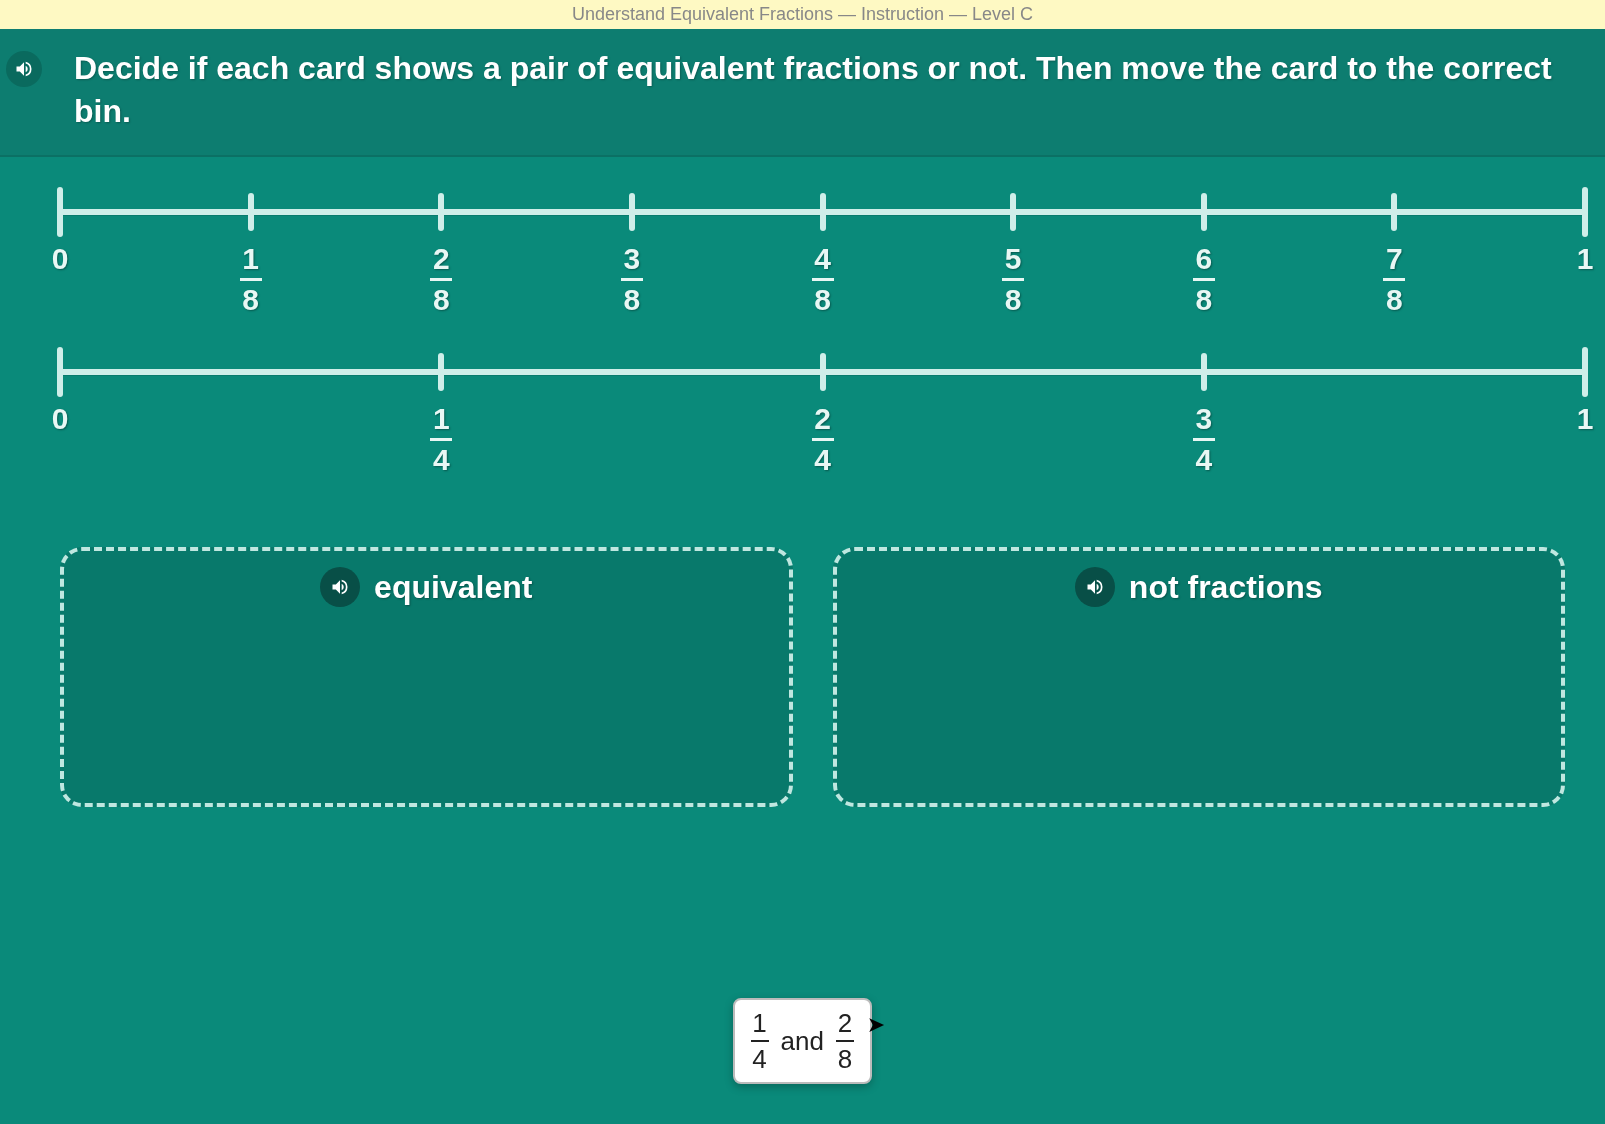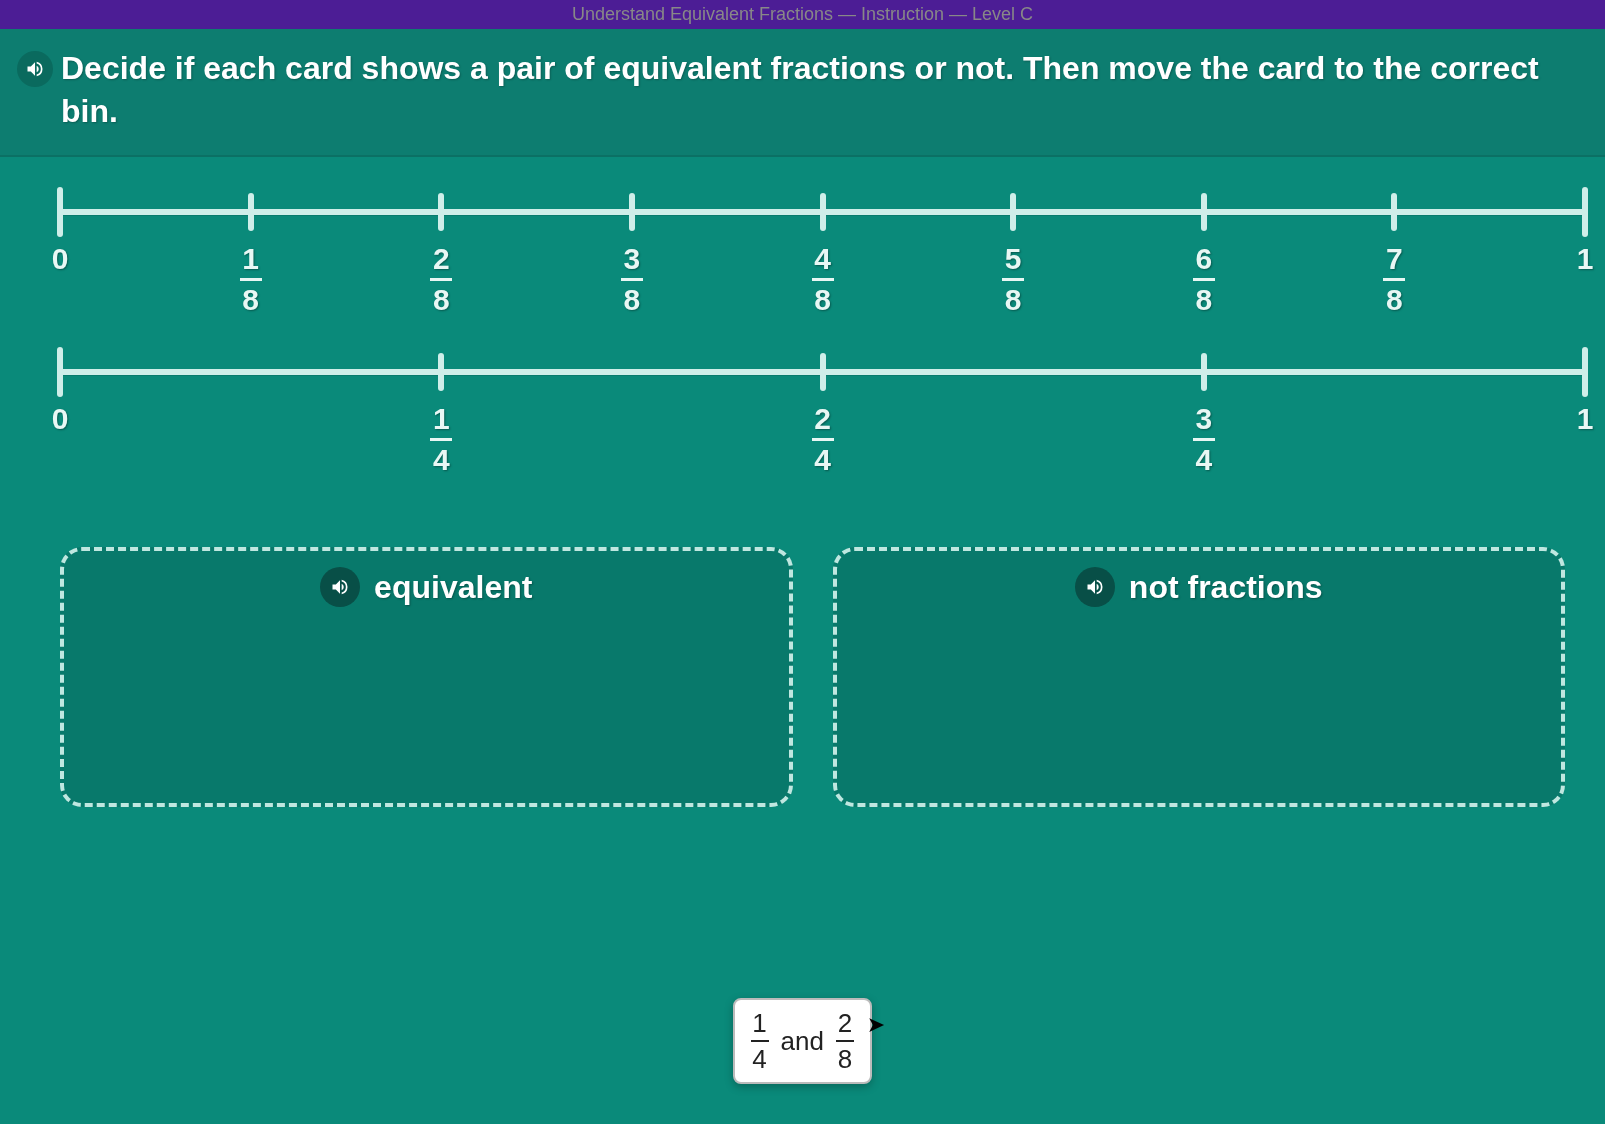--- a/index.html
+++ b/index.html
@@ -5,34 +5,34 @@
     * { margin: 0; padding: 0; box-sizing: border-box; }
     body {
       font-family: Arial, Helvetica, sans-serif;
       background: #0a8a7a;
       width: 1605px;
       height: 1124px;
       overflow: hidden;
       position: relative;
     }
     .topbar {
-      background: #4c1d95;
+      background: #fef9c3;
       color: #888;
       font-size: 18px;
       text-align: center;
       padding: 4px 0;
       font-weight: 500;
     }
     .instruction-bar {
       background: #0d7d70;
       color: #fff;
-      padding: 18px 30px 22px 17px;
+      padding: 18px 30px 22px 6px;
       display: flex;
       align-items: flex-start;
-      gap: 8px;
+      gap: 32px;
       border-bottom: 2px solid rgba(0,0,0,0.1);
     }
     .speaker-btn {
       width: 36px; height: 36px;
       border-radius: 50%;
       background: #0a6a5e;
       display: flex; align-items: center; justify-content: center;
       flex-shrink: 0;
       margin-top: 4px;
     }

